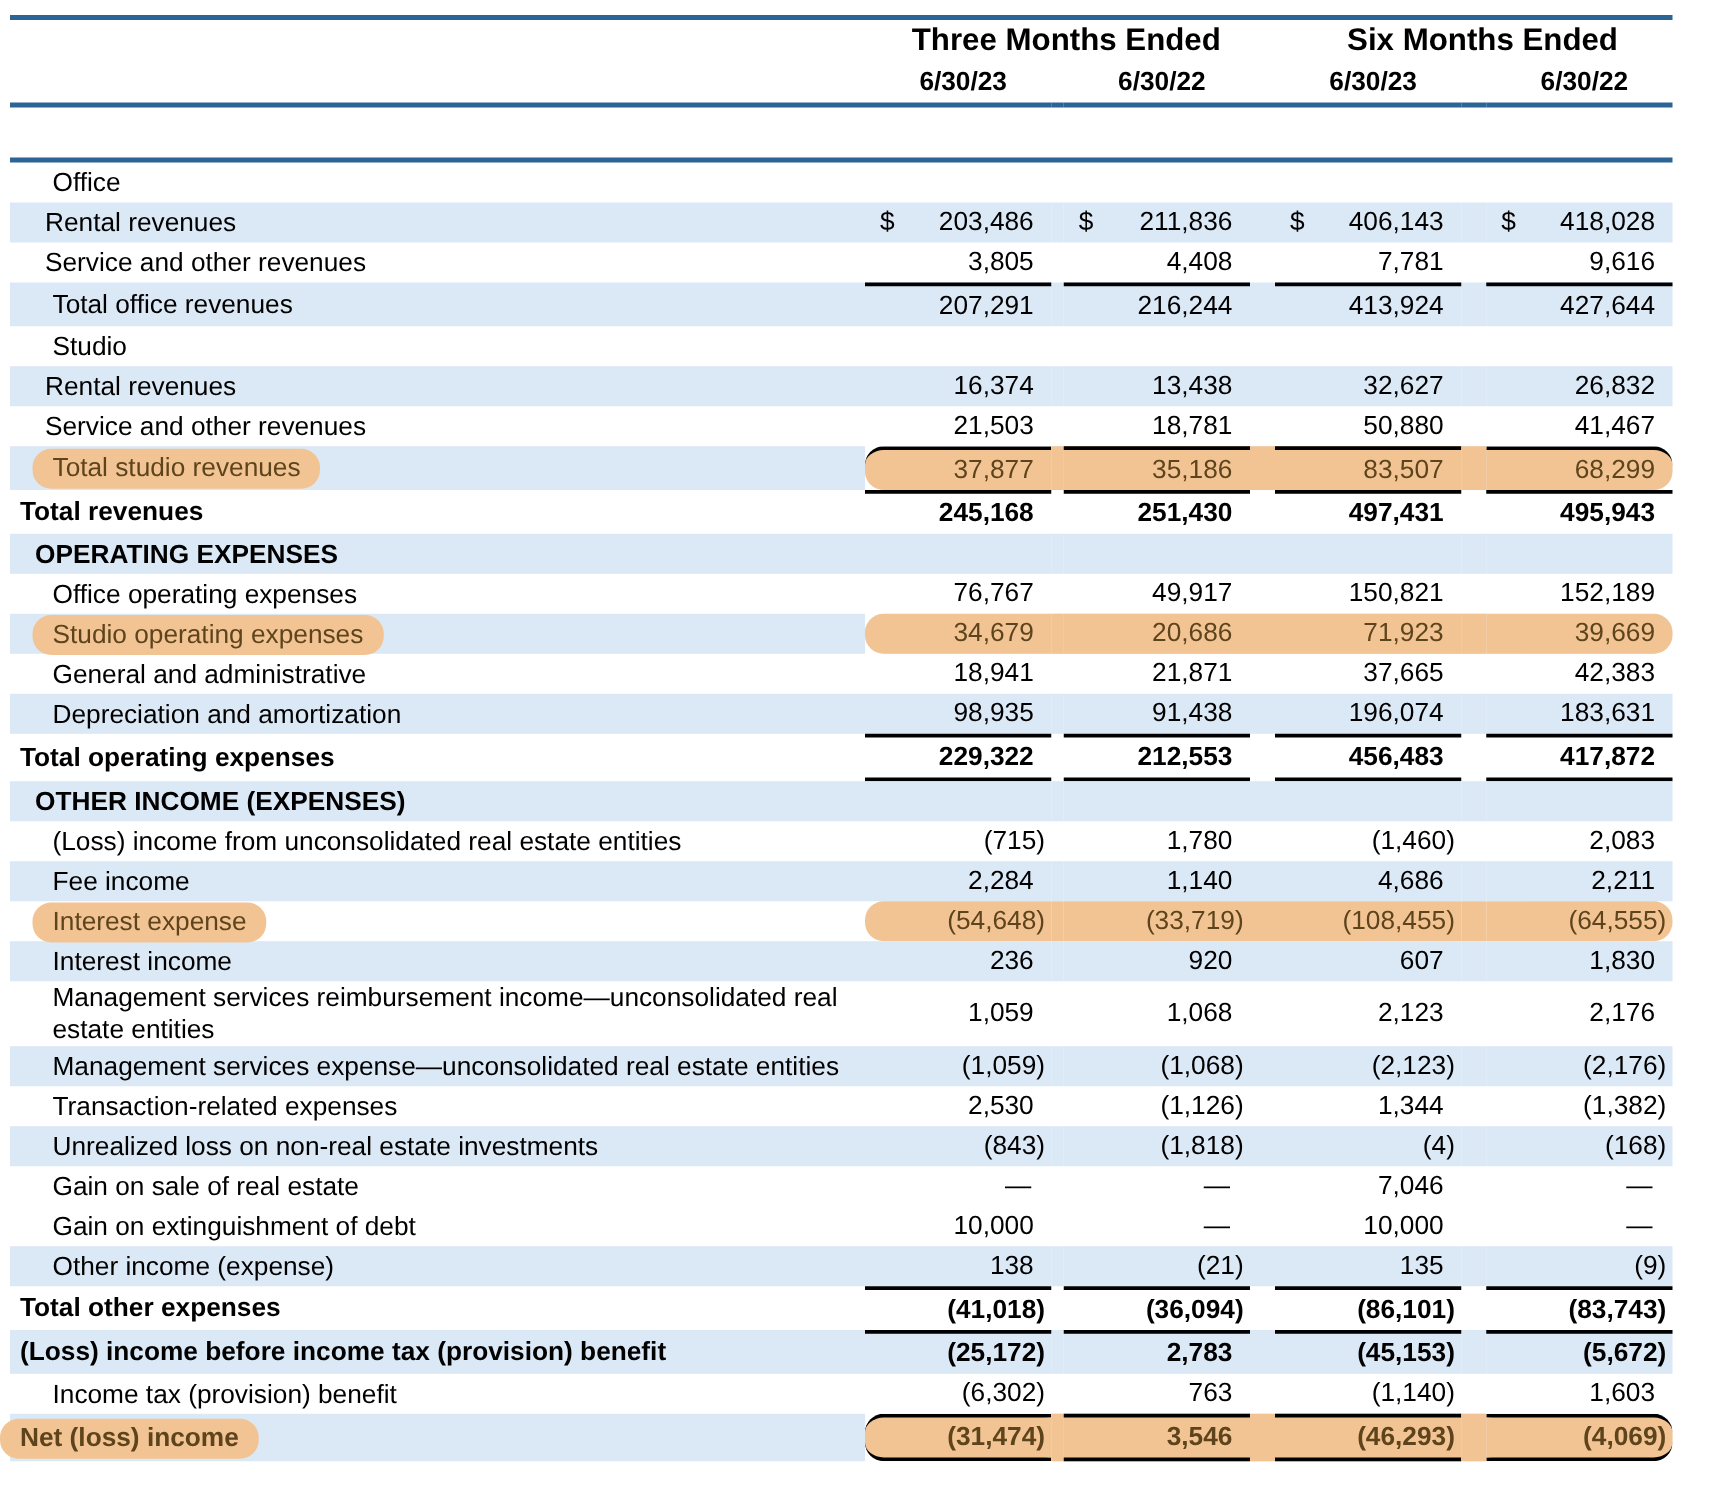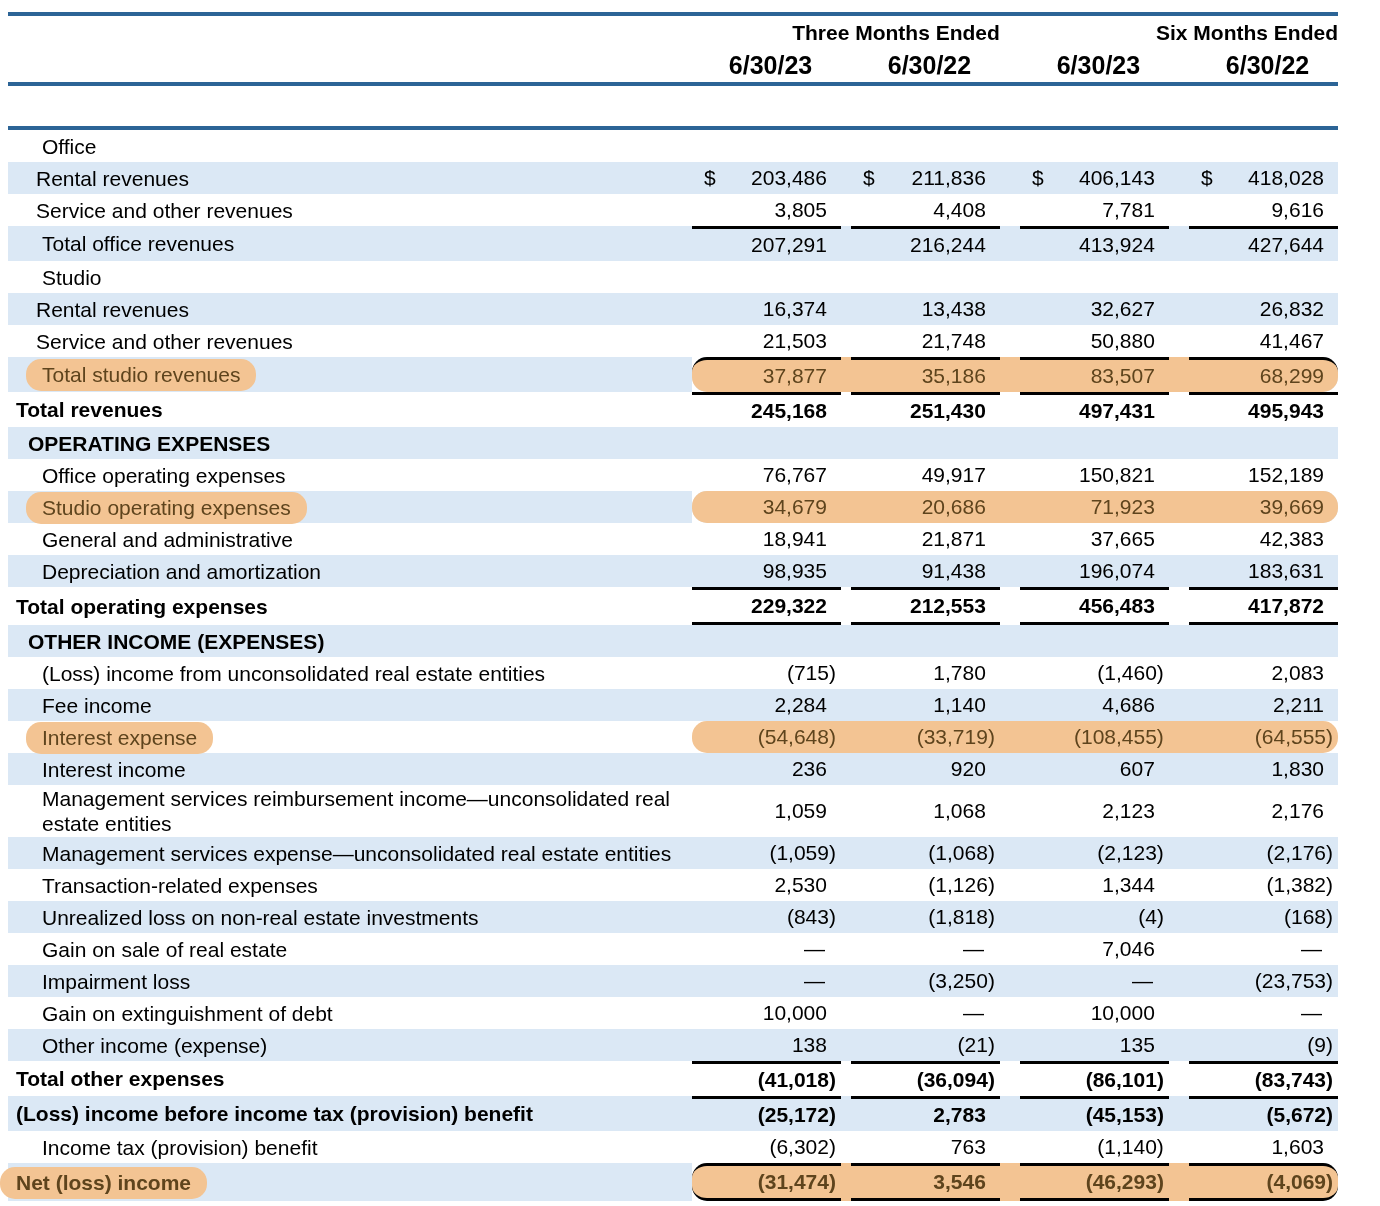--- a/index.html
+++ b/index.html
@@ -19,22 +19,22 @@
     border-collapse:separate;border-spacing:0;table-layout:fixed;
     width:1330px;font-size:21px;
   }
   col.c-label{width:680px;}
   col.c-val{width:148px;}
   col.c-g1{width:10px;}
   col.c-g2{width:20px;}
   thead td, thead th{height:33px;vertical-align:middle;font-weight:700;padding:0;}
   tr.rule-top > *{border-top:4px solid var(--rule);}
   tr.rule-bottom > *{border-bottom:4px solid var(--rule);}
-  th.period{text-align:right;font-size:21px;padding-left:14px;}
-  th.dateh{text-align:center;font-size:25px;padding-left:8px;}
+  th.period{text-align:center;font-size:25px;padding-left:14px;}
+  th.dateh{text-align:center;font-size:21px;padding-left:8px;}
   tr.spacer td{height:40px;border-bottom:4px solid var(--rule);}
   tbody td{height:32px;vertical-align:middle;padding:0;}
   tr.tall td{height:52px;}
   tr.blue{background:var(--stripe);}
   tr.bold{font-weight:700;}
   td.label{line-height:25px;padding-right:6px;}
   .ind0{padding-left:8px;}
   .ind1{padding-left:20px;}
   .ind2{padding-left:34px;}
   .ind3{padding-left:28px;}
@@ -147,21 +147,21 @@
           <td class="val"><span class="num">13,438</span></td>
           <td class="gap"></td>
           <td class="val"><span class="num">32,627</span></td>
           <td class="gap"></td>
           <td class="val"><span class="num">26,832</span></td>
         </tr>
         <tr>
           <td class="label ind3">Service and other revenues</td>
           <td class="val"><span class="num">21,503</span></td>
           <td class="gap"></td>
-          <td class="val"><span class="num">21,748</span></td>
+          <td class="val"><span class="num">18,781</span></td>
           <td class="gap"></td>
           <td class="val"><span class="num">50,880</span></td>
           <td class="gap"></td>
           <td class="val"><span class="num">41,467</span></td>
         </tr>
         <tr class="blue">
           <td class="label ind2"><span class="pill">Total studio revenues</span></td>
           <td class="val hl hl-first bt"><span class="num">37,877</span></td>
           <td class="gap hlg"></td>
           <td class="val hl bt"><span class="num">35,186</span></td>
@@ -332,30 +332,20 @@
         </tr>
         <tr>
           <td class="label ind2">Gain on sale of real estate</td>
           <td class="val"><span class="num dash">—</span></td>
           <td class="gap"></td>
           <td class="val"><span class="num dash">—</span></td>
           <td class="gap"></td>
           <td class="val"><span class="num">7,046</span></td>
           <td class="gap"></td>
           <td class="val"><span class="num dash">—</span></td>
-        </tr>
-        <tr class="blue">
-          <td class="label ind2">Impairment loss</td>
-          <td class="val"><span class="num dash">—</span></td>
-          <td class="gap"></td>
-          <td class="val"><span class="num neg">(3,250)</span></td>
-          <td class="gap"></td>
-          <td class="val"><span class="num dash">—</span></td>
-          <td class="gap"></td>
-          <td class="val"><span class="num neg">(23,753)</span></td>
         </tr>
         <tr>
           <td class="label ind2">Gain on extinguishment of debt</td>
           <td class="val"><span class="num">10,000</span></td>
           <td class="gap"></td>
           <td class="val"><span class="num dash">—</span></td>
           <td class="gap"></td>
           <td class="val"><span class="num">10,000</span></td>
           <td class="gap"></td>
           <td class="val"><span class="num dash">—</span></td>

